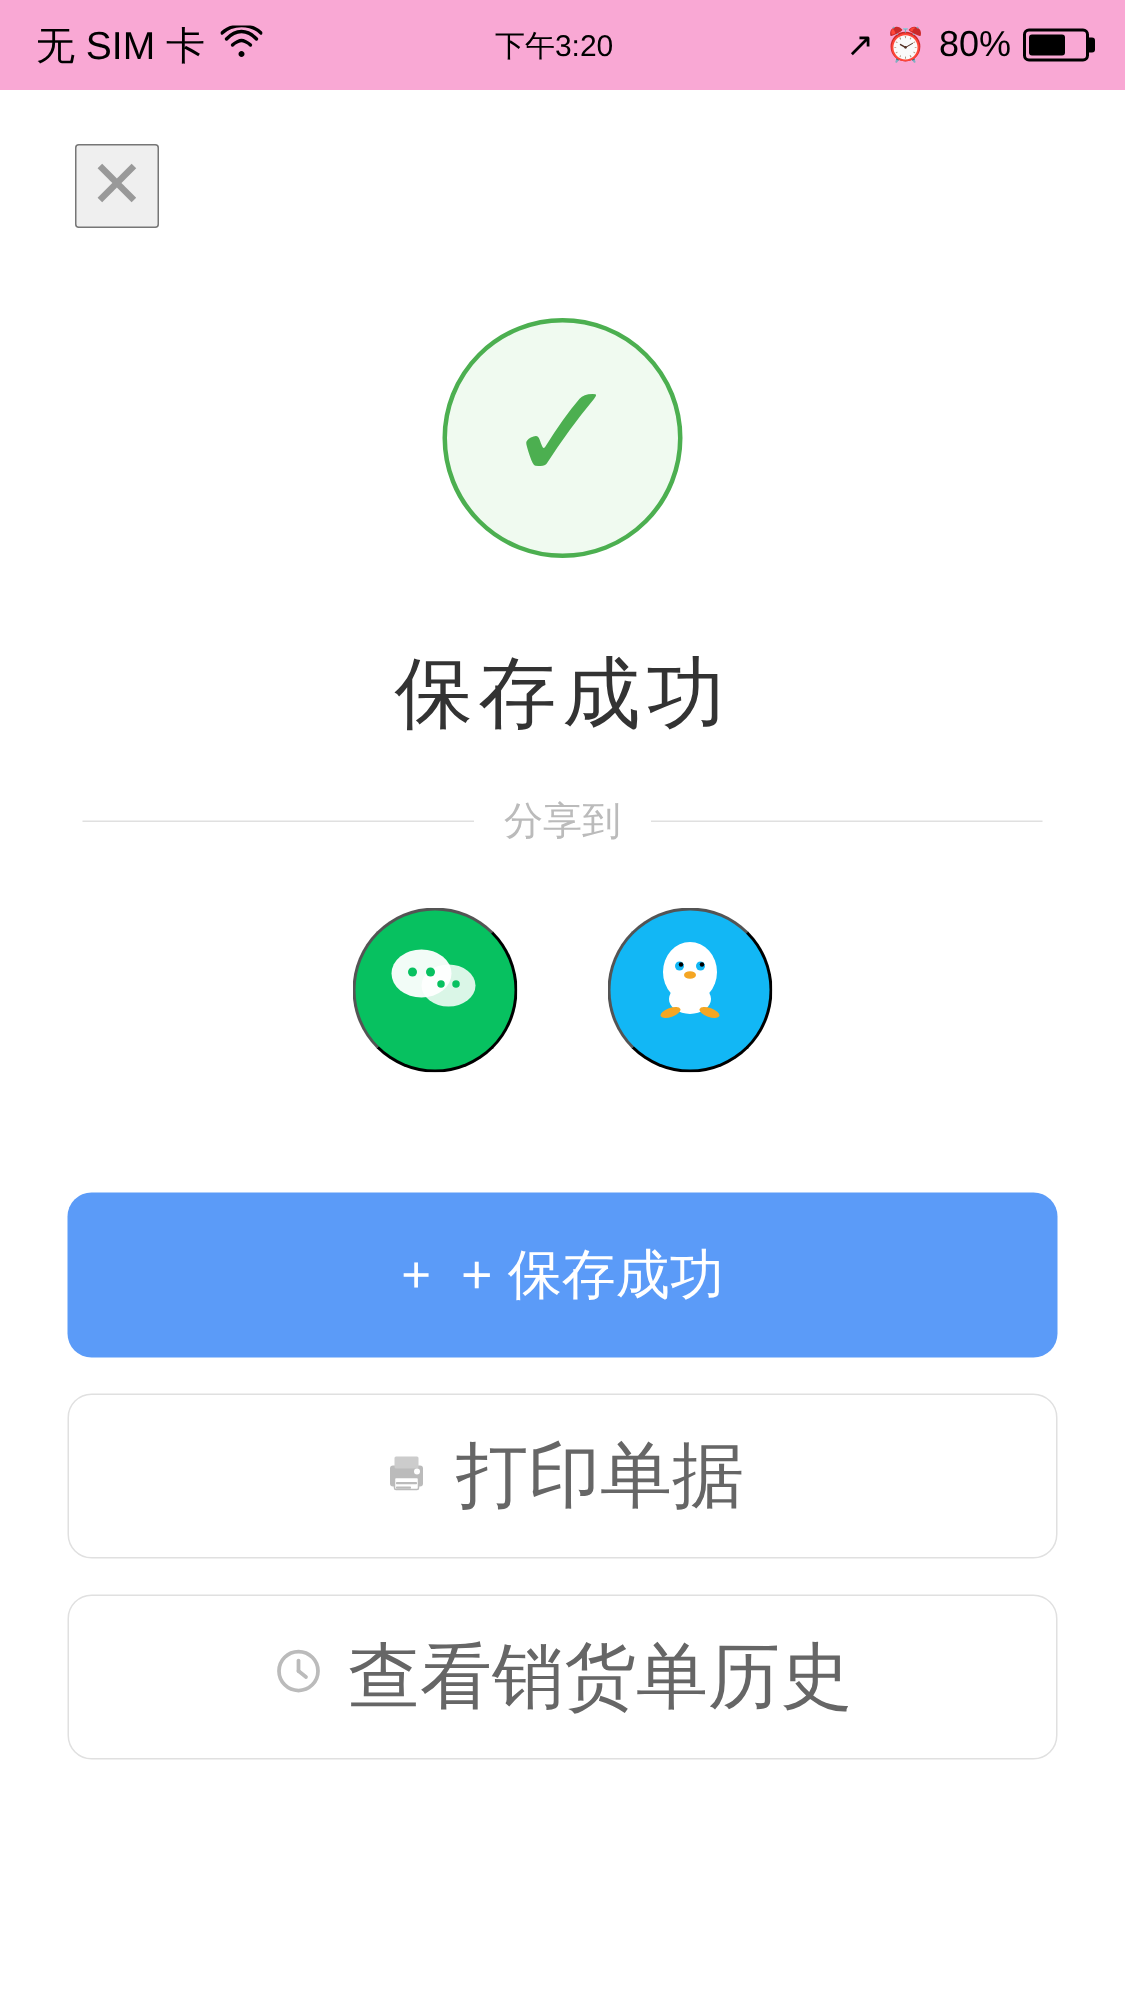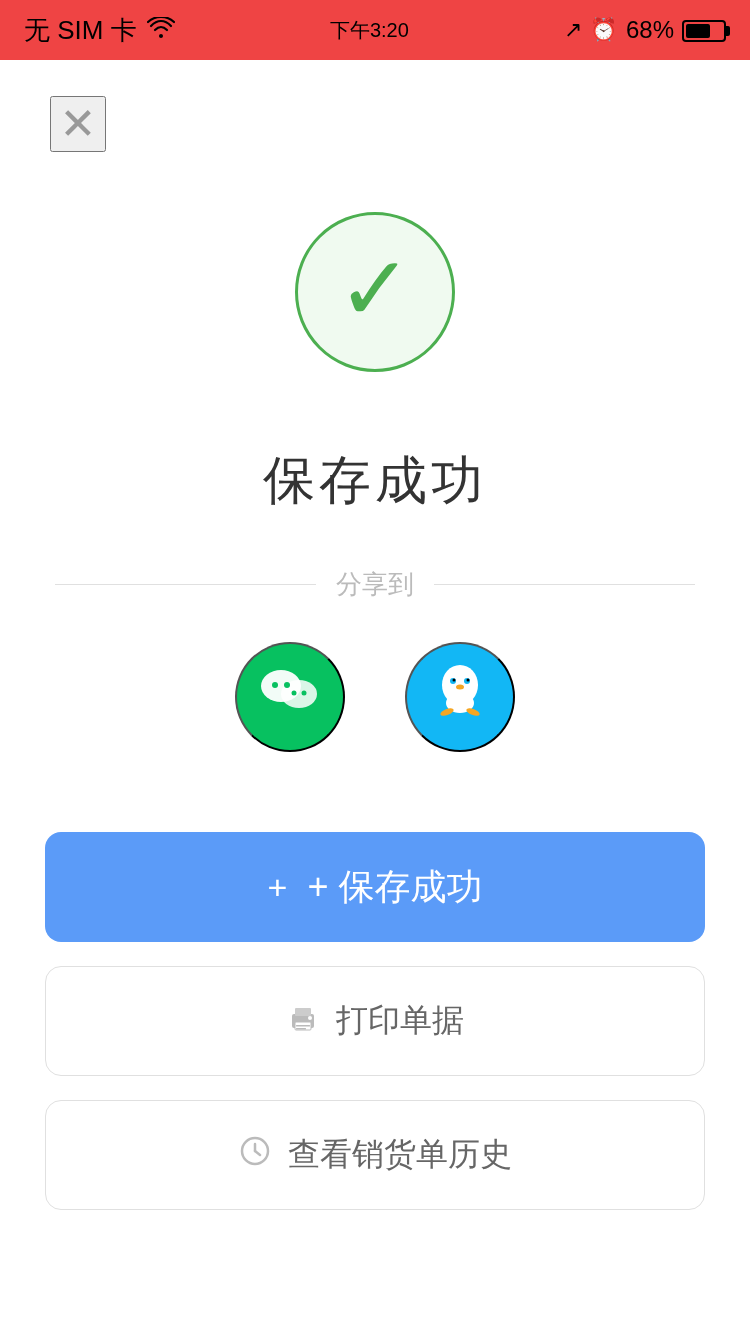--- a/index.html
+++ b/index.html
@@ -10,21 +10,21 @@
       background: #f5f5f5;
       font-family: -apple-system, "PingFang SC", "Helvetica Neue", Arial, sans-serif;
       position: relative;
       overflow-x: hidden;
     }
 
     
     .status-bar {
       width: 100%;
       height: 60px;
-      background: #ef4444;
+      background: #f9a8d4;
       display: flex;
       align-items: center;
       justify-content: space-between;
       padding: 0 24px;
     }
     .status-left {
       display: flex;
       align-items: center;
       gap: 10px;
       font-size: 26px;
@@ -113,31 +113,31 @@
     }
     .checkmark {
       font-size: 90px;
       color: #4caf50;
       line-height: 1;
       margin-top: -6px;
     }
 
     
     .success-title {
-      margin-top: 74px;
+      margin-top: 56px;
       font-size: 52px;
       color: #333;
       font-weight: 400;
       letter-spacing: 4px;
     }
 
     
     .share-divider {
       width: 640px;
-      margin-top: 51px;
+      margin-top: 32px;
       display: flex;
       align-items: center;
       gap: 20px;
     }
     .divider-line {
       flex: 1;
       height: 1px;
       background: #e0e0e0;
     }
     .share-label {
@@ -193,21 +193,21 @@
       width: 100%;
       height: 110px;
       border-radius: 16px;
       background: #fff;
       border: 1px solid #e0e0e0;
       display: flex;
       align-items: center;
       justify-content: center;
       gap: 16px;
       cursor: pointer;
-      font-size: 32px;
+      font-size: 48px;
       color: #666;
       font-family: inherit;
     }
     .btn-icon {
       font-size: 34px;
     }
   </style>
 </head>
 <body>
 
@@ -220,21 +220,21 @@
         <path d="M8 13 C9.8 11.2 12.8 10 14 10 C15.2 10 18.2 11.2 20 13" stroke="#000" stroke-width="2.2" stroke-linecap="round" fill="none"></path>
         <path d="M4 9 C6.8 6 11 4 14 4 C17 4 21.2 6 24 9" stroke="#000" stroke-width="2.2" stroke-linecap="round" fill="none"></path>
         <path d="M1 5 C4.6 1.5 9.8 0 14 0 C18.2 0 23.4 1.5 27 5" stroke="#000" stroke-width="2.2" stroke-linecap="round" fill="none"></path>
       </svg>
     </span>
   </div>
   <div class="status-center">下午3:20</div>
   <div class="status-right">
     <span style="font-size:22px;">↗</span>
     <span style="font-size:22px;">⏰</span>
-    <span>68%</span>
+    <span>80%</span>
     <span>
       <span class="battery-icon">
           <span class="battery-fill"></span>
         </span>
     </span>
   </div>
 </div>
 
 <div class="main-content">
 

